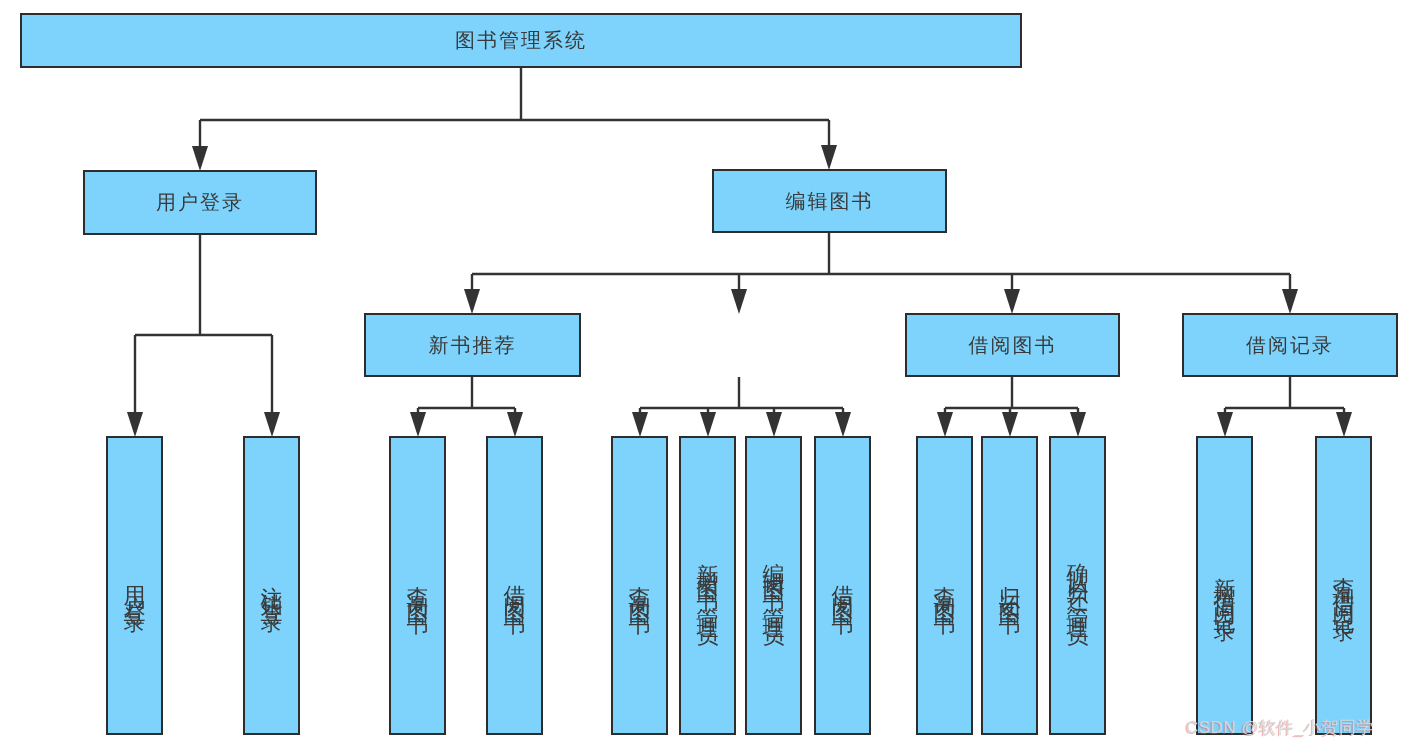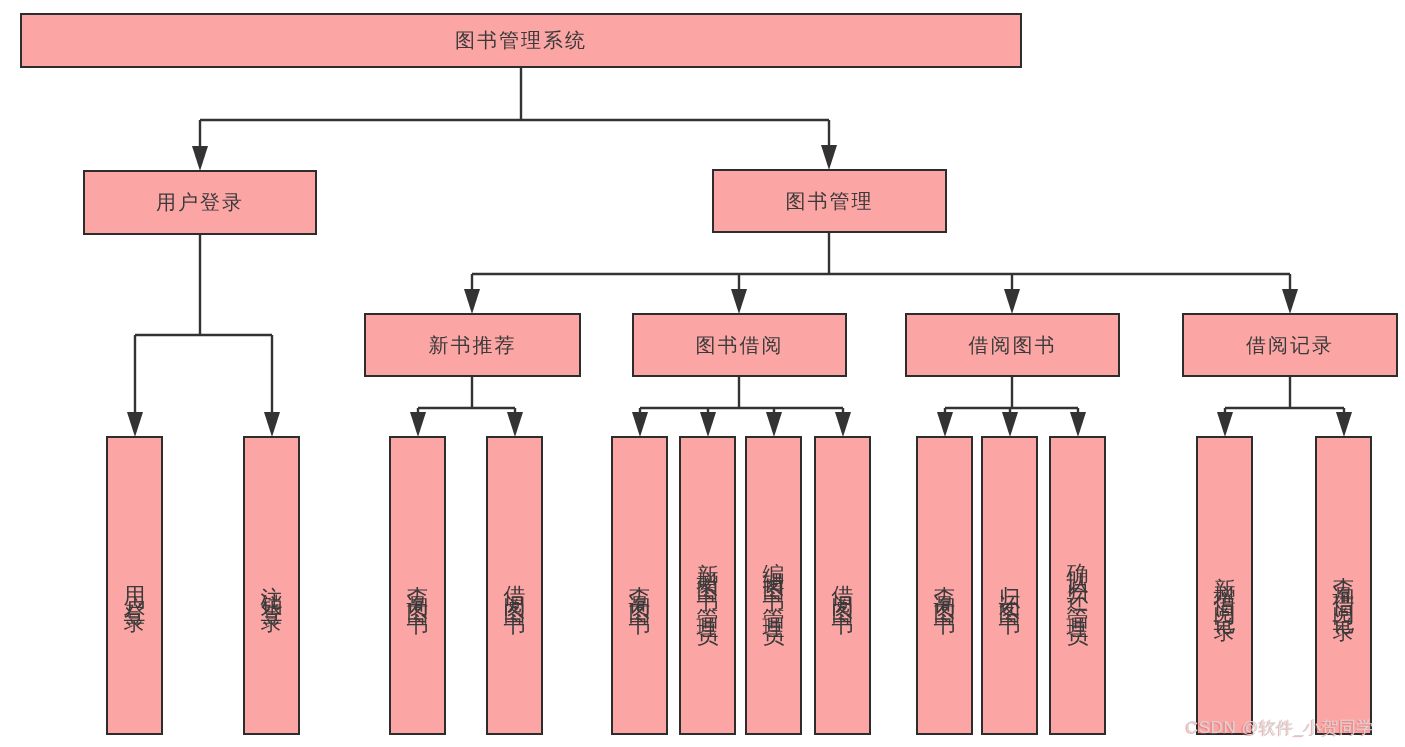--- a/index.html
+++ b/index.html
@@ -19,21 +19,21 @@
   }
   svg.connectors path {
     stroke: #333333;
     stroke-width: 2.4;
     fill: none;
   }
   svg.connectors polygon { fill: #333333; }
   .node {
     position: absolute;
     box-sizing: border-box;
-    background: #fca5a5;
+    background: #7dd3fc;
     border: 2.5px solid #2d2d2d;
     display: flex;
     align-items: center;
     justify-content: center;
     color: #3a3a3a;
     z-index: 2;
   }
   .h-label {
     font-size: 20px;
     letter-spacing: 2px;
@@ -114,28 +114,25 @@
   </svg>
 
   <div class="node" style="left:20px; top:13px; width:1002px; height:55px;">
     <span class="h-label">图书管理系统</span>
   </div>
 
   <div class="node" style="left:83px; top:170px; width:234px; height:65px;">
     <span class="h-label">用户登录</span>
   </div>
   <div class="node" style="left:712px; top:169px; width:235px; height:64px;">
-    <span class="h-label">图书管理</span>
+    <span class="h-label">编辑图书</span>
   </div>
 
   <div class="node" style="left:364px; top:313px; width:217px; height:64px;">
     <span class="h-label">新书推荐</span>
-  </div>
-  <div class="node" style="left:632px; top:313px; width:215px; height:64px;">
-    <span class="h-label">图书借阅</span>
   </div>
   <div class="node" style="left:905px; top:313px; width:215px; height:64px;">
     <span class="h-label">借阅图书</span>
   </div>
   <div class="node" style="left:1182px; top:313px; width:216px; height:64px;">
     <span class="h-label">借阅记录</span>
   </div>
 
   <div class="node leaf" style="left:106px;">
     <span class="v-label">用户登录</span>

